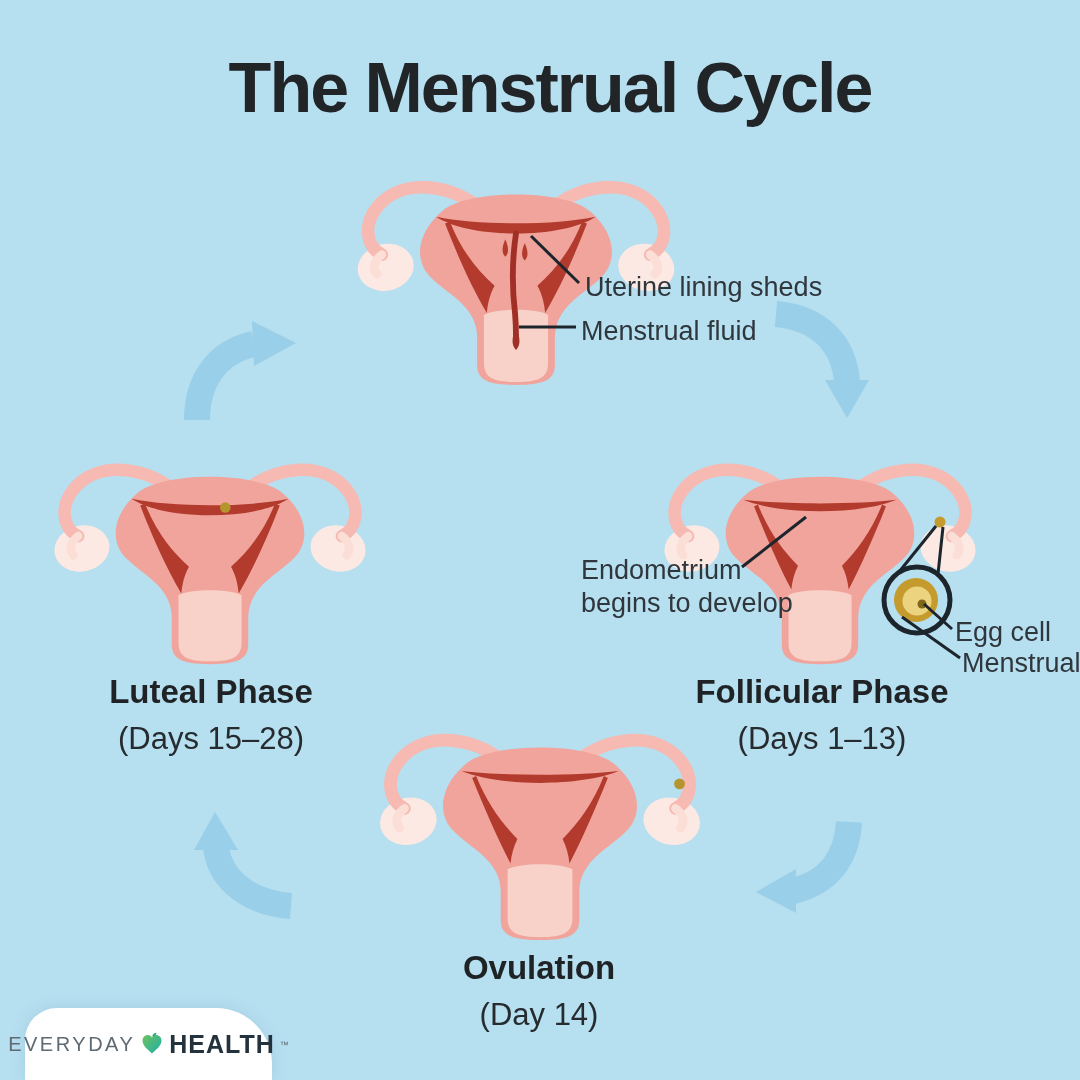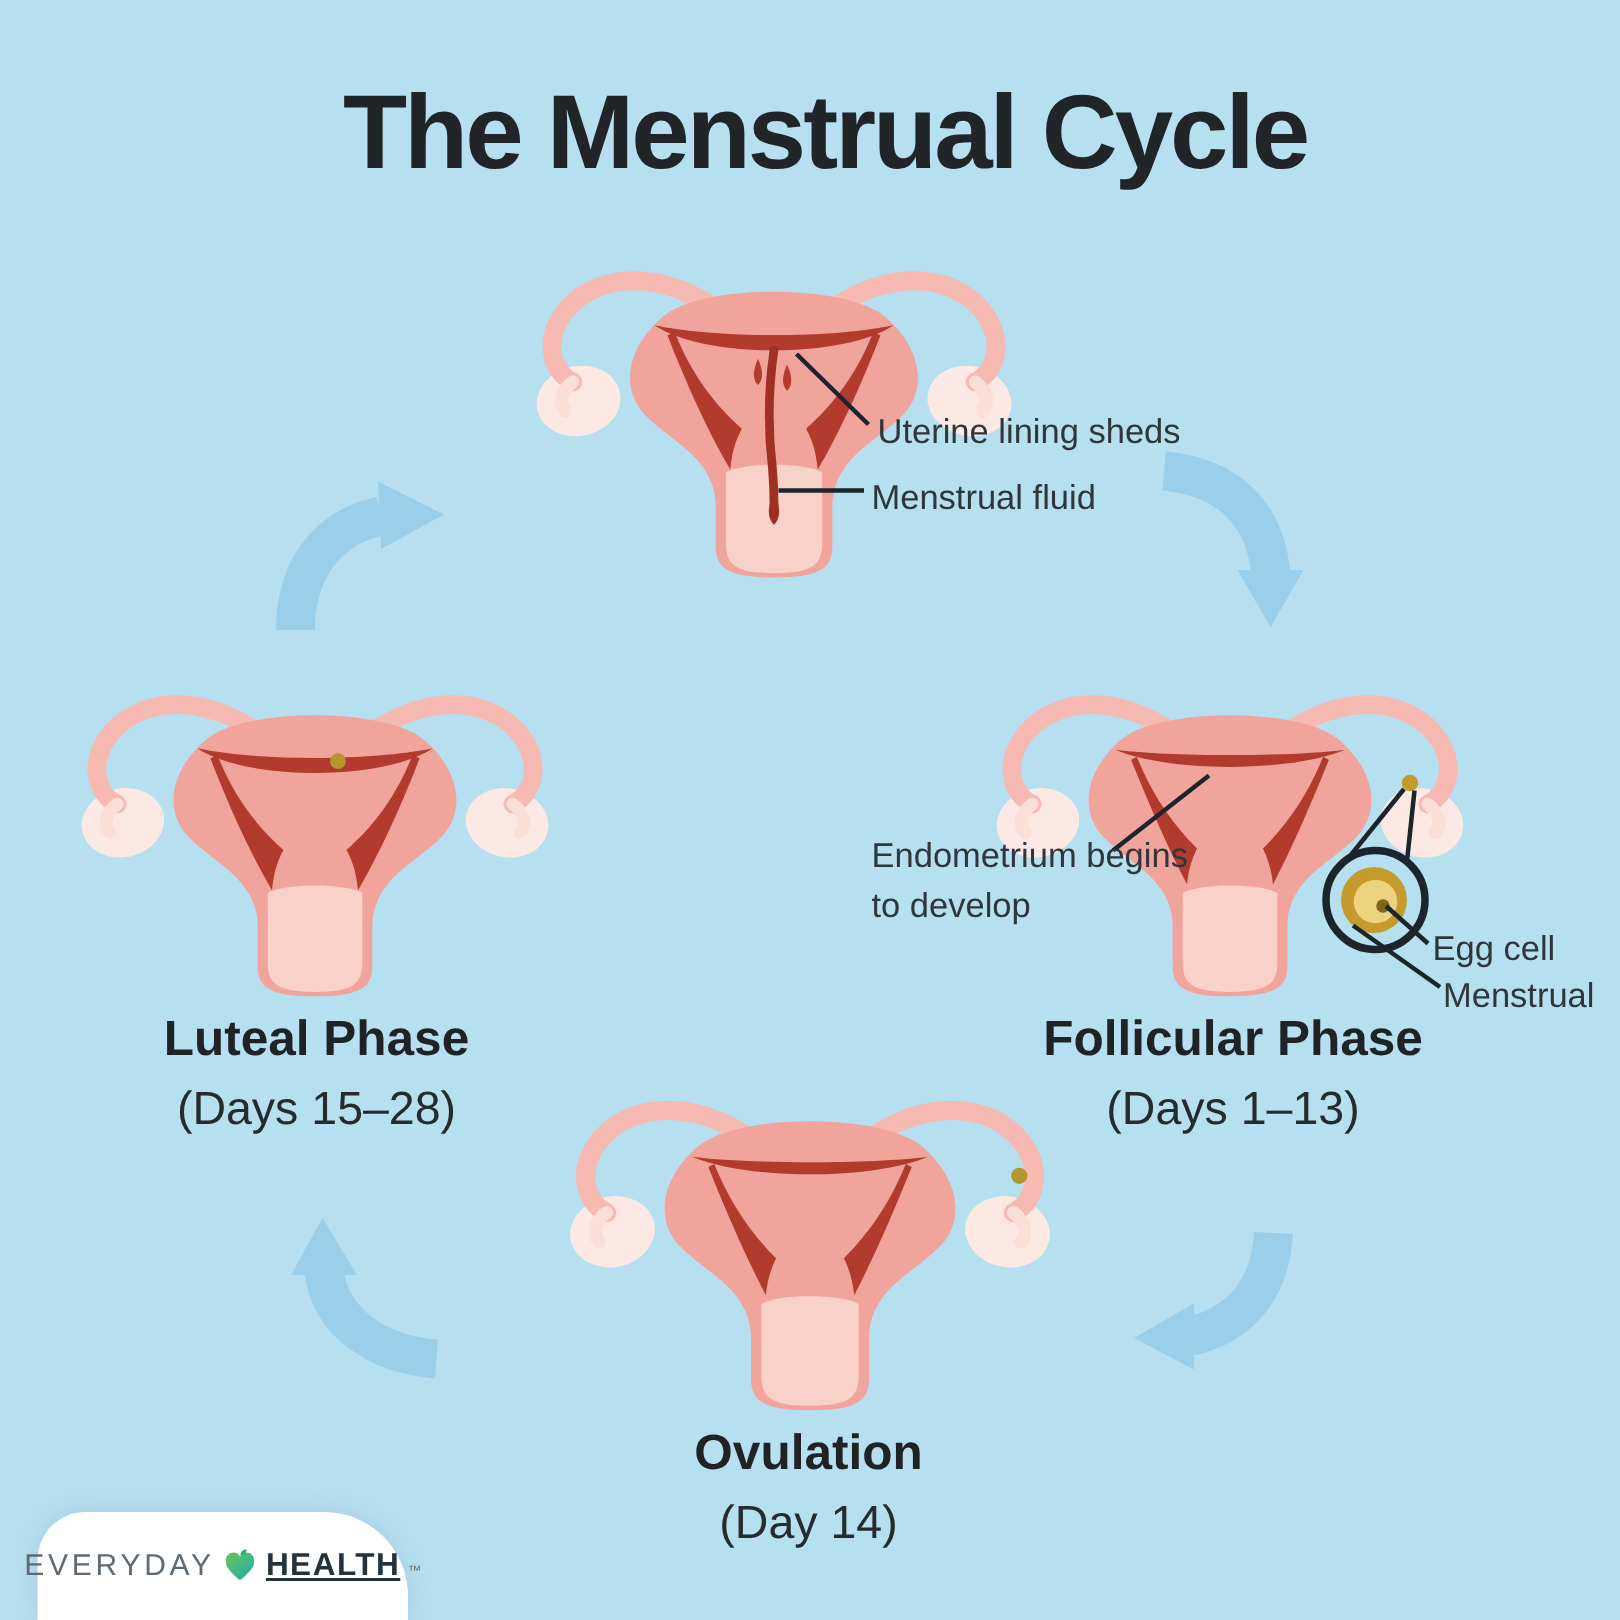--- a/index.html
+++ b/index.html
@@ -8,36 +8,36 @@
     background:#b6dff0;font-family:"Liberation Sans",sans-serif;padding-left:20px;
   }
   .page-title{
     position:absolute;left:50%;top:48px;transform:translateX(-50%);
     font-size:70px;font-weight:800;letter-spacing:-2px;color:#222527;
     white-space:nowrap;margin:0;
   }
   .uterus{position:absolute;}
   .overlay{position:absolute;left:0;top:0;width:1080px;height:1080px;pointer-events:none;}
   .ann{
-    position:absolute;font-size:23px;color:#2f363c;line-height:33px;white-space:nowrap;
+    position:absolute;font-size:27px;color:#2f363c;line-height:33px;white-space:nowrap;
   }
   .ann.wrap{white-space:normal;width:225px;}
   .phase{
     position:absolute;transform:translateX(-50%);text-align:center;white-space:nowrap;
   }
   .phase .name{font-size:33px;font-weight:700;color:#1f2326;line-height:40px;}
   .phase .days{font-size:31px;font-weight:400;color:#262b2f;line-height:38px;margin-top:8px;}
   .logo-card{
     position:absolute;left:25px;top:1008px;width:247px;height:72px;background:#ffffff;
     border-radius:32px 56px 0 0;display:flex;align-items:center;justify-content:center;
     box-shadow:0 0 14px rgba(120,160,190,.25);
   }
   .logo-inner{display:flex;align-items:center;gap:5px;}
   .logo-everyday{font-size:20px;letter-spacing:2.5px;color:#5f6a72;font-weight:400;}
-  .logo-health{font-size:21px;letter-spacing:1px;color:#24323e;font-weight:700;text-decoration:underline;}
+  .logo-health{font-size:25px;letter-spacing:1px;color:#24323e;font-weight:700;}
   .logo-tm{font-size:9px;color:#5f6a72;align-self:flex-start;margin-top:10px;}
 </style>
 </head>
 <body>
 
 <div class="canvas">
 
   <svg width="0" height="0" style="position:absolute" aria-hidden="true">
     <defs>
       <linearGradient id="appleGrad" x1="0" y1="0" x2="1" y2="1">

